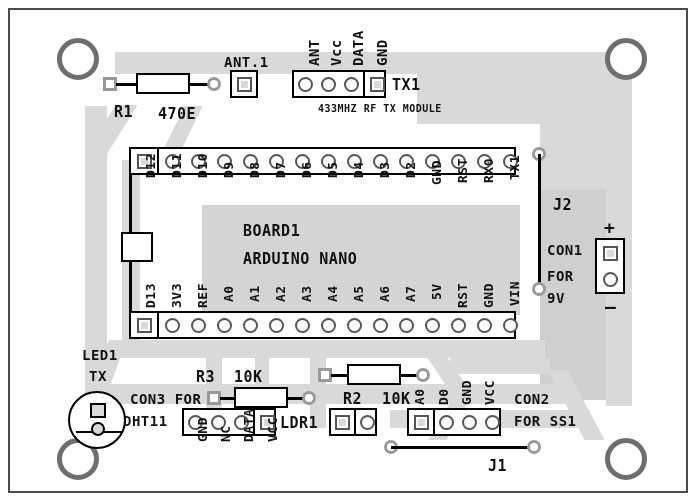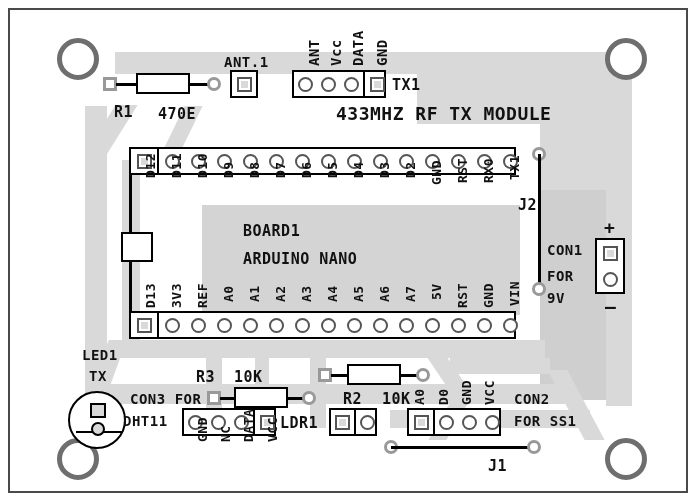--- a/index.html
+++ b/index.html
@@ -87,21 +87,21 @@
           <div class="pad-r"></div>
         </div>
       <div class="pc" style="width:23px;height:100%;">
           <div class="pad-r"></div>
         </div>
       <div class="pc" style="width:24px;height:100%;border-left:2.5px solid #000;">
           <div class="pad-s"></div>
         </div>
     </div>
     <div class="txt" style="left:382px;top:66px;font-size:15px;">TX1</div>
-    <div class="txt" style="left:326px;top:93px;font-size:18px;">433MHZ RF TX MODULE</div>
+    <div class="txt" style="left:308px;top:93px;font-size:10px;">433MHZ RF TX MODULE</div>
 
     <div class="nanofill" style="left:192px;top:195px;width:318px;height:110px;"></div>
     <div class="nano" style="left:119px;top:137px;width:387px;height:192px;border-left:none;border-right:none;"></div>
     <div class="wire" style="left:119px;top:137px;width:2.5px;height:192px;"></div>
     <div class="usb" style="left:111px;top:222px;width:32px;height:30px;"></div>
 
     <div class="hdr" style="left:119px;top:137px;width:387px;height:28px;">
       <div class="pc" style="width:26px;height:100%;border-right:2.5px solid #000;">
           <div class="pad-s"></div>
         </div>
@@ -226,21 +226,21 @@
     <div class="txt vt" style="left:367px;top:292px;font-size:13px;">A6</div>
     <div class="txt vt" style="left:393px;top:292px;font-size:13px;">A7</div>
     <div class="txt vt" style="left:419px;top:290px;font-size:13px;">5V</div>
     <div class="txt vt" style="left:445px;top:298px;font-size:13px;">RST</div>
     <div class="txt vt" style="left:471px;top:298px;font-size:13px;">GND</div>
     <div class="txt vt" style="left:497px;top:296px;font-size:13px;">VIN</div>
 
     <div class="vpad" style="left:522px;top:137px;"></div>
     <div class="wire" style="left:528px;top:144px;width:3px;height:136px;"></div>
     <div class="vpad" style="left:522px;top:272px;"></div>
-    <div class="txt" style="left:508px;top:186px;font-size:15px;">J2</div>
+    <div class="txt" style="left:543px;top:186px;font-size:15px;">J2</div>
 
     <div class="txt" style="left:594px;top:207px;font-size:18px;">+</div>
     <div class="hdr" style="left:585px;top:228px;width:30px;height:56px;flex-direction:column;justify-content:space-around;">
       <div class="pad-s"></div>
       <div class="pad-r"></div>
     </div>
     <div class="txt" style="left:595px;top:286px;font-size:18px;">–</div>
     <div class="txt" style="left:537px;top:232px;font-size:14px;">CON1</div>
     <div class="txt" style="left:537px;top:258px;font-size:14px;">FOR</div>
     <div class="txt" style="left:537px;top:280px;font-size:14px;">9V</div>

